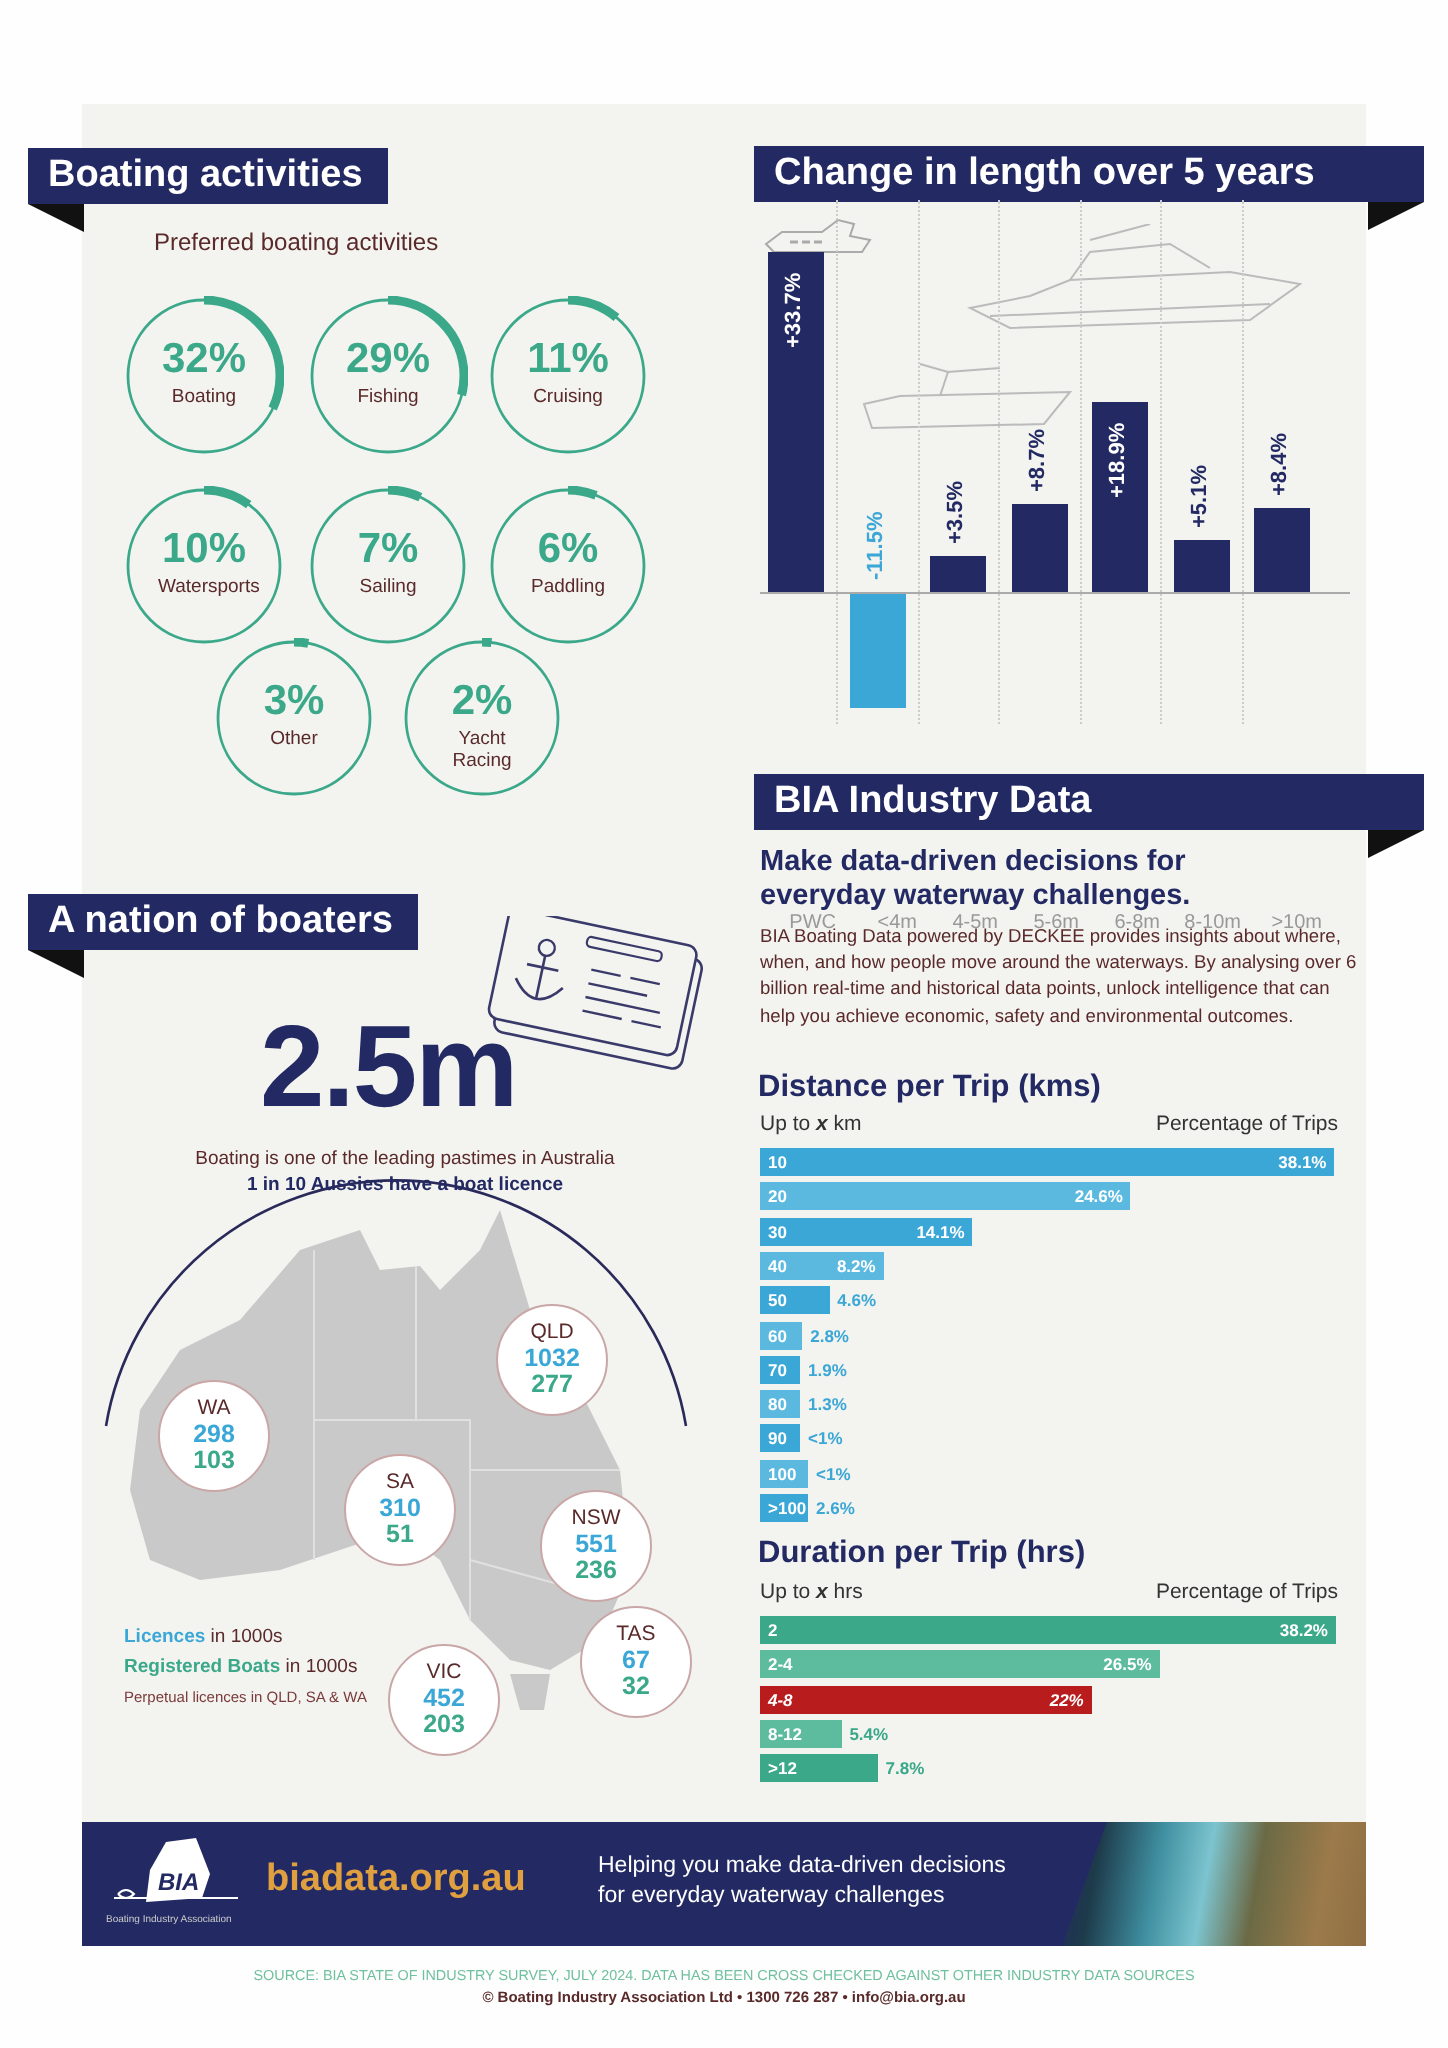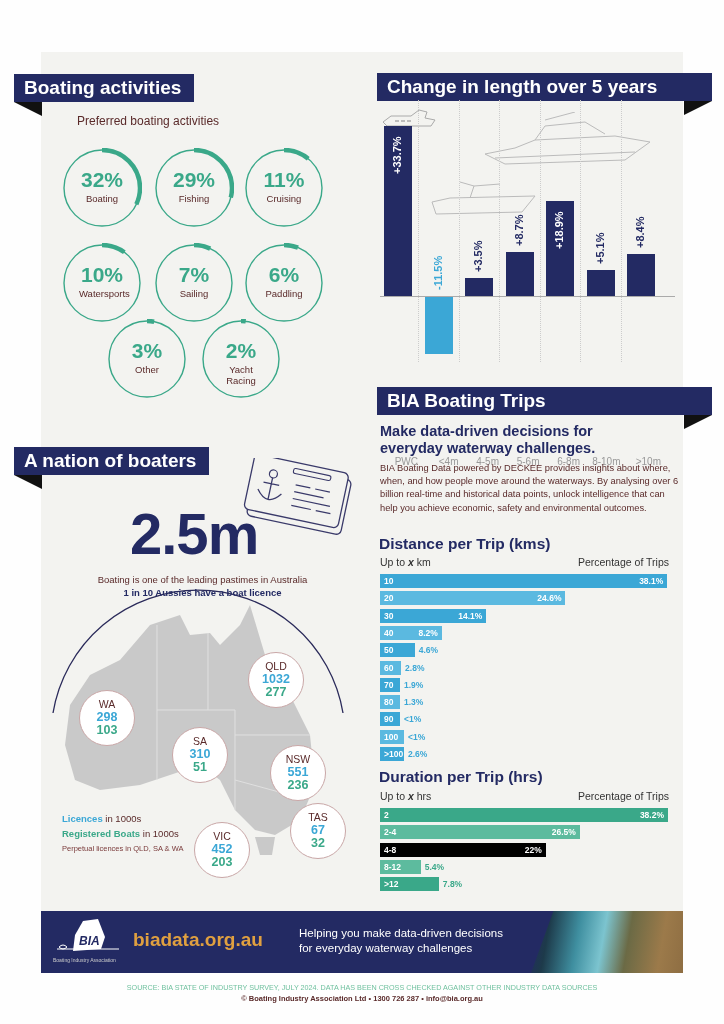--- a/index.html
+++ b/index.html
@@ -224,21 +224,21 @@
     </div>
   </div>
 
 <div style="position:absolute; left:62px; top:811px; font-size:9.5px; line-height:15px;">
   <div><span style="color:#3ba7d6; font-weight:bold;margin-top:16px;">Licences</span><span style="color:#5a2a2a;"> in 1000s</span></div>
   <div><span style="color:#3aa889; font-weight:bold;">Registered Boats</span><span style="color:#5a2a2a;"> in 1000s</span></div>
   <div style="font-size:7.5px; color:#7a3a3a;">Perpetual licences in QLD, SA &amp; WA</div>
 </div>
 
 <div class="banner" style="left:377px; top:387px; width:335px;">
-  <span>BIA Boating Trips</span>
+  <span>BIA Industry Data</span>
   <span class="tail tail-right"></span>
 </div>
 <div style="position:absolute; left:380px; top:423px; width:265px; font-size:14.5px; font-weight:bold; color:#232a63; line-height:17px;">Make data-driven decisions for everyday waterway challenges.</div>
 <div style="position:absolute; left:380px; top:462px; width:300px; font-size:9.3px; color:#5a2a2a; line-height:13.2px;">BIA Boating Data powered by DECKEE provides insights about where, when, and how people move around the waterways. By analysing over 6 billion real-time and historical data points, unlock intelligence that can help you achieve economic, safety and environmental outcomes.</div>
 
 <div style="position:absolute; left:379px; top:535px; font-size:15.5px; font-weight:bold; color:#232a63;">Distance per Trip (kms)</div>
 <div style="position:absolute; left:380px; top:556px; font-size:10.5px; color:#333;"><span>Up to </span><b style="font-style:italic;">x</b><span> km</span></div>
 <div style="position:absolute; right:55px; top:556px; font-size:10.5px; color:#333;">Percentage of Trips</div>
 <div id="distbars">
     <div class="hbar" style="left: 380px; top: 574px; width: 287.246px; background: rgb(59, 167, 214);">
@@ -292,21 +292,21 @@
 <div style="position:absolute; right:55px; top:790px; font-size:10.5px; color:#333;">Percentage of Trips</div>
 <div id="durbars">
     <div class="hbar" style="left: 380px; top: 808px; width: 288px; background: rgb(58, 168, 137);">
       <span class="cat">2</span>
         <span class="val" style="">38.2%</span>
     </div>
     <div class="hbar" style="left: 380px; top: 825.3px; width: 199.791px; background: rgb(93, 187, 158);">
       <span class="cat">2-4</span>
         <span class="val" style="">26.5%</span>
     </div>
-    <div class="hbar" style="left: 380px; top: 842.6px; width: 165.864px; background: #000000;">
+    <div class="hbar" style="left: 380px; top: 842.6px; width: 165.864px; background: #b91c1c; font-style: italic;">
       <span class="cat">4-8</span>
         <span class="val" style="">22%</span>
     </div>
     <div class="hbar" style="left: 380px; top: 859.9px; width: 40.712px; background: rgb(93, 187, 158); padding-left: 21px;">
       <span class="cat">8-12</span>
         <span class="val out" style="left:44.712041884816756px;color:#3aa889;">5.4%</span>
     </div>
     <div class="hbar" style="left: 380px; top: 877.2px; width: 58.8063px; background: rgb(58, 168, 137);">
       <span class="cat">&gt;12</span>
         <span class="val out" style="left:62.80628272251309px;color:#3aa889;">7.8%</span>

